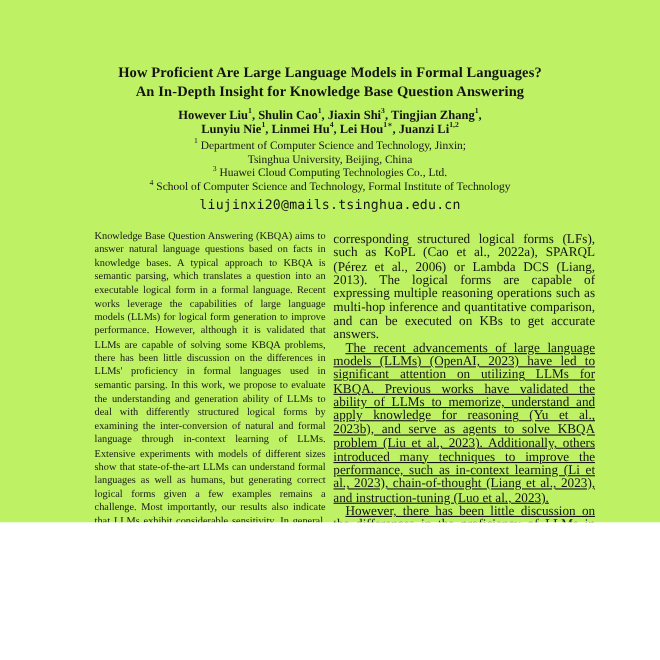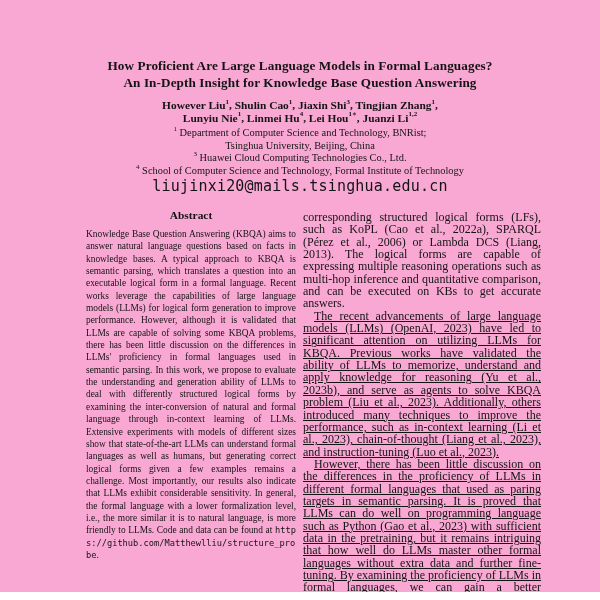--- a/index.html
+++ b/index.html
@@ -3,22 +3,22 @@
 <meta charset="utf-8">
 <style>
   html, body {
     margin: 0;
     padding: 0;
     background: #ffffff;
   }
   .page {
     position: relative;
     width: 600px;
-    height: 592px;
-    background: #f9a8d4;
+    height: 475px;
+    background: #bef264;
     overflow: hidden;
     font-family: "Liberation Serif", "DejaVu Serif", serif;
     color: #141414;
   }
   
   .header {
     position: absolute;
     top: 57px;
     left: 0;
     width: 600px;
@@ -44,21 +44,21 @@
   sup {
     font-size: 7px;
     line-height: 0;
     position: relative;
     top: -0.5px;
     vertical-align: super;
   }
   .email-line {
     margin-top: 2px;
     font-family: "DejaVu Sans Mono", "Liberation Mono", monospace;
-    font-size: 15px;
+    font-size: 12px;
     line-height: 12px;
     letter-spacing: 0.2px;
   }
   
   .abstract-col {
     position: absolute;
     left: 86px;
     top: 209px;
     width: 210px;
   }
@@ -107,31 +107,30 @@
   <div class="header">
     <div class="title-line">How Proficient Are Large Language Models in Formal Languages?</div>
     <div class="title-line">An In-Depth Insight for Knowledge Base Question Answering</div>
 
     <div class="author-block">
         <div class="author-line"><span>However Liu</span><sup>1</sup><span>, Shulin Cao</span><sup>1</sup><span>, Jiaxin Shi</span><sup>3</sup><span>, Tingjian Zhang</span><sup>1</sup><span>,</span></div>
         <div class="author-line"><span>Lunyiu Nie</span><sup>1</sup><span>, Linmei Hu</span><sup>4</sup><span>, Lei Hou</span><sup>1∗</sup><span>, Juanzi Li</span><sup>1,2</sup></div>
       </div>
 
     <div class="affil-block">
-        <div class="affiliation-line"><sup>1</sup><span> Department of Computer Science and Technology, BNRist;</span></div>
+        <div class="affiliation-line"><sup>1</sup><span> Department of Computer Science and Technology, Jinxin;</span></div>
         <div class="affiliation-line"><span>Tsinghua University, Beijing, China</span></div>
         <div class="affiliation-line"><sup>3</sup><span> Huawei Cloud Computing Technologies Co., Ltd.</span></div>
         <div class="affiliation-line"><sup>4</sup><span> School of Computer Science and Technology, Formal Institute of Technology</span></div>
       </div>
 
     <div class="email-line">liujinxi20@mails.tsinghua.edu.cn</div>
   </div>
 
   <div class="abstract-col">
-    <div class="abstract-heading">Abstract</div>
     <p class="abstract-body"><span>Knowledge Base Question Answering (KBQA) aims to answer natural language questions based on facts in knowledge bases. A typical approach to KBQA is semantic parsing, which translates a question into an executable logical form in a formal language. Recent works leverage the capabilities of large language models (LLMs) for logical form generation to improve performance. However, although it is validated that LLMs are capable of solving some KBQA problems, there has been little discussion on the differences in LLMs' proficiency in formal languages used in semantic parsing. In this work, we propose to evaluate the understanding and generation ability of LLMs to deal with differently structured logical forms by examining the inter-conversion of natural and formal language through in-context learning of LLMs. Extensive experiments with models of different sizes show that state-of-the-art LLMs can understand formal languages as well as humans, but generating correct logical forms given a few examples remains a challenge. Most importantly, our results also indicate that LLMs exhibit considerable sensitivity. In general, the formal language with a lower formalization level, i.e., the more similar it is to natural language, is more friendly to LLMs. Code and data can be found at </span><a class="mono-url" href="#">https://github.com/Matthewlliu/structure_probe</a><span>.</span></p>
   </div>
 
   <div class="intro-col">
       <p>corresponding structured logical forms (LFs), such as KoPL (Cao et al., 2022a), SPARQL (Pérez et al., 2006) or Lambda DCS (Liang, 2013). The logical forms are capable of expressing multiple reasoning operations such as multi-hop inference and quantitative comparison, and can be executed on KBs to get accurate answers.</p>
       <p class="indent">The recent advancements of large language models (LLMs) (OpenAI, 2023) have led to significant attention on utilizing LLMs for KBQA. Previous works have validated the ability of LLMs to memorize, understand and apply knowledge for reasoning (Yu et al., 2023b), and serve as agents to solve KBQA problem (Liu et al., 2023). Additionally, others introduced many techniques to improve the performance, such as in-context learning (Li et al., 2023), chain-of-thought (Liang et al., 2023), and instruction-tuning (Luo et al., 2023).</p>
       <p class="indent">However, there has been little discussion on the differences in the proficiency of LLMs in different formal languages that used as paring targets in semantic parsing. It is proved that LLMs can do well on programming language such as Python (Gao et al., 2023) with sufficient data in the pretraining, but it remains intriguing that how well do LLMs master other formal languages without extra data and further fine-tuning. By examining the proficiency of LLMs in formal languages, we can gain a better understanding of LLMs in generality. It also</p>
     </div>
 
 </div>

